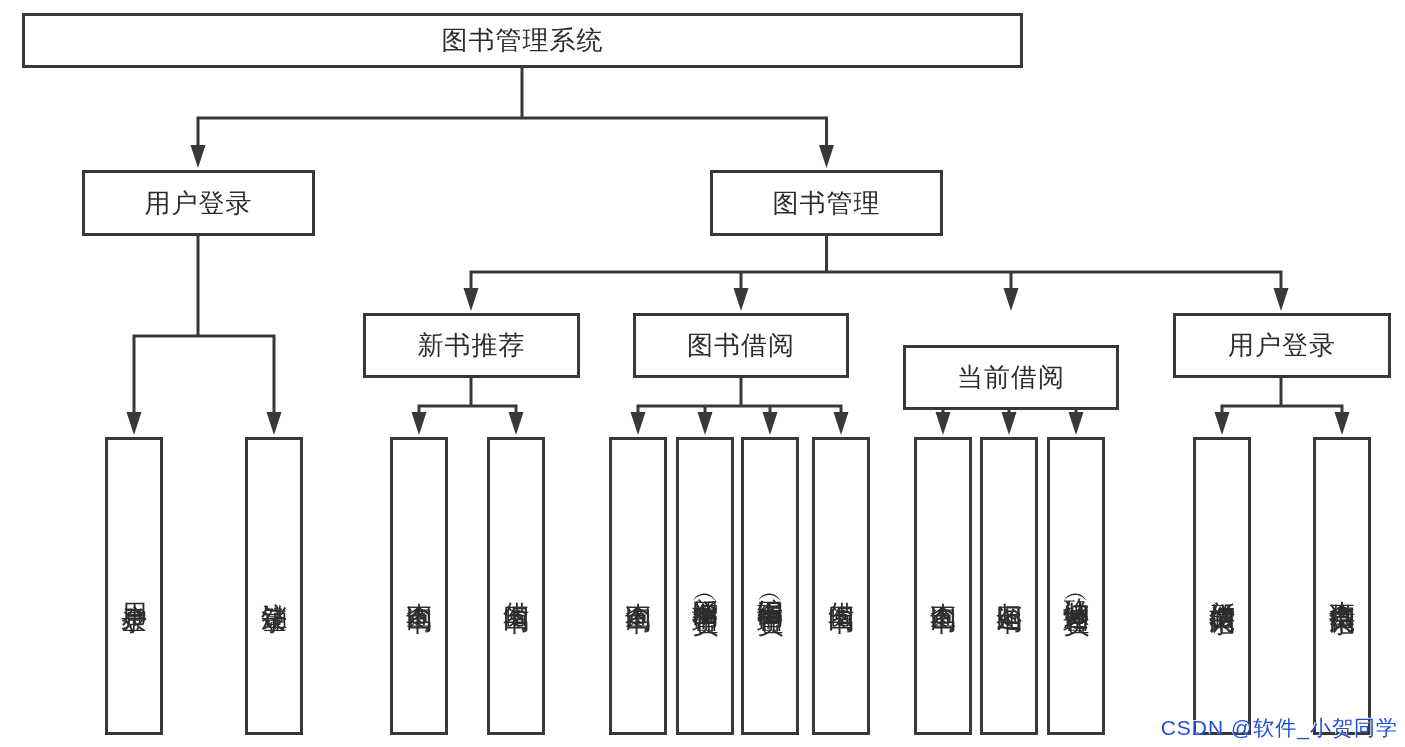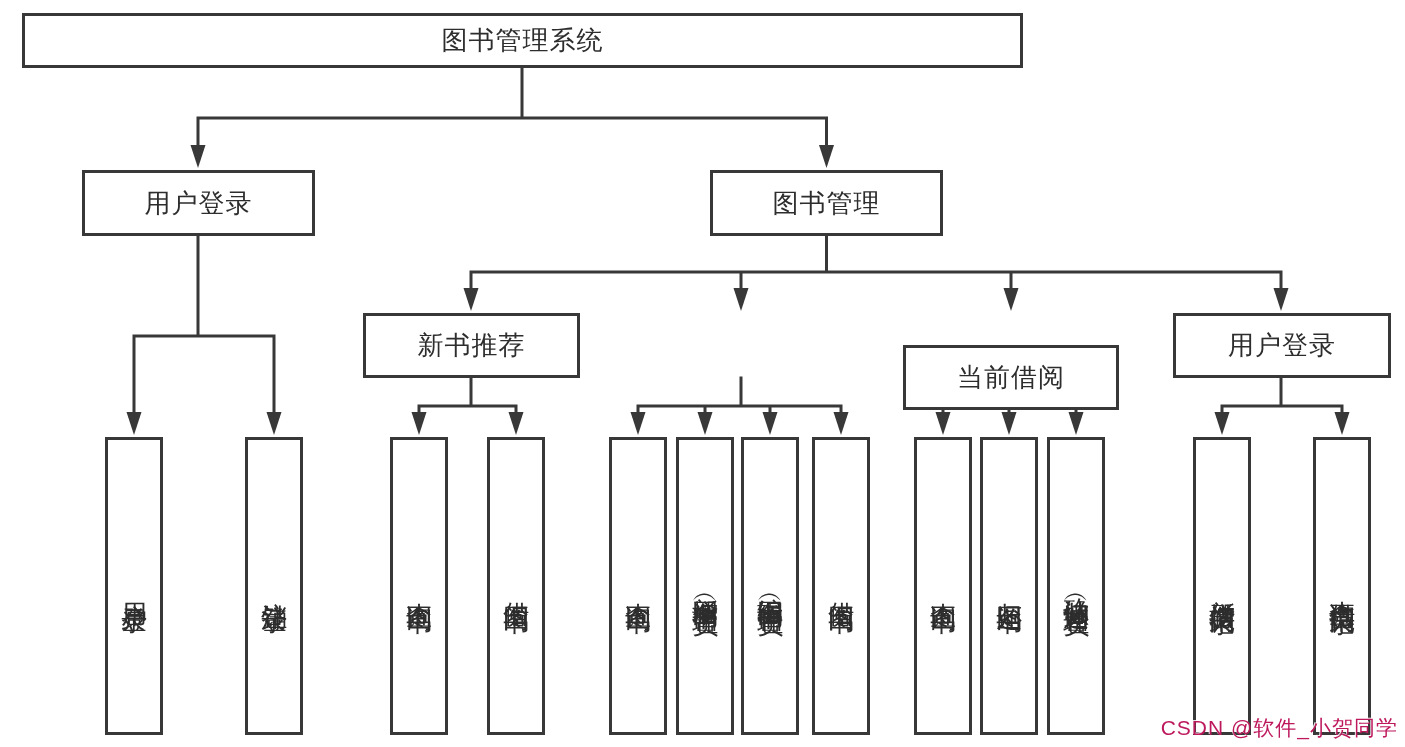--- a/index.html
+++ b/index.html
@@ -35,21 +35,21 @@
     font-size: 26px;
     line-height: 1.05;
     letter-spacing: 2px;
     white-space: nowrap;
   }
   .watermark {
     position: absolute;
     right: 7px;
     bottom: 5px;
     font-size: 21px;
-    color: #be185d;
+    color: #1d4ed8;
     letter-spacing: 1px;
     z-index: 2;
     text-shadow: -1px -1px 0 rgba(255,255,255,0.85);
   }
 </style>
 </head>
 <body>
 
 <div class="stage">
 
@@ -93,20 +93,23 @@
   <div class="box h-box" style="left:82px; top:170px; width:233px; height:66px;">
     <span>用户登录</span>
   </div>
   <div class="box h-box" style="left:710px; top:170px; width:233px; height:66px;">
     <span>图书管理</span>
   </div>
 
   <div class="box h-box" style="left:363px; top:313px; width:217px; height:65px;">
     <span>新书推荐</span>
   </div>
+  <div class="box h-box" style="left:633px; top:313px; width:216px; height:65px;">
+    <span>图书借阅</span>
+  </div>
   <div class="box h-box" style="left:903px; top:313px; width:216px; height:65px;margin-top:32px;">
     <span>当前借阅</span>
   </div>
   <div class="box h-box" style="left:1173px; top:313px; width:218px; height:65px;">
     <span>用户登录</span>
   </div>
 
   <div class="box v-box" style="left:105px; top:437px; width:58px; height:298px;">
     <span class="v-label">用户登录</span>
   </div>

